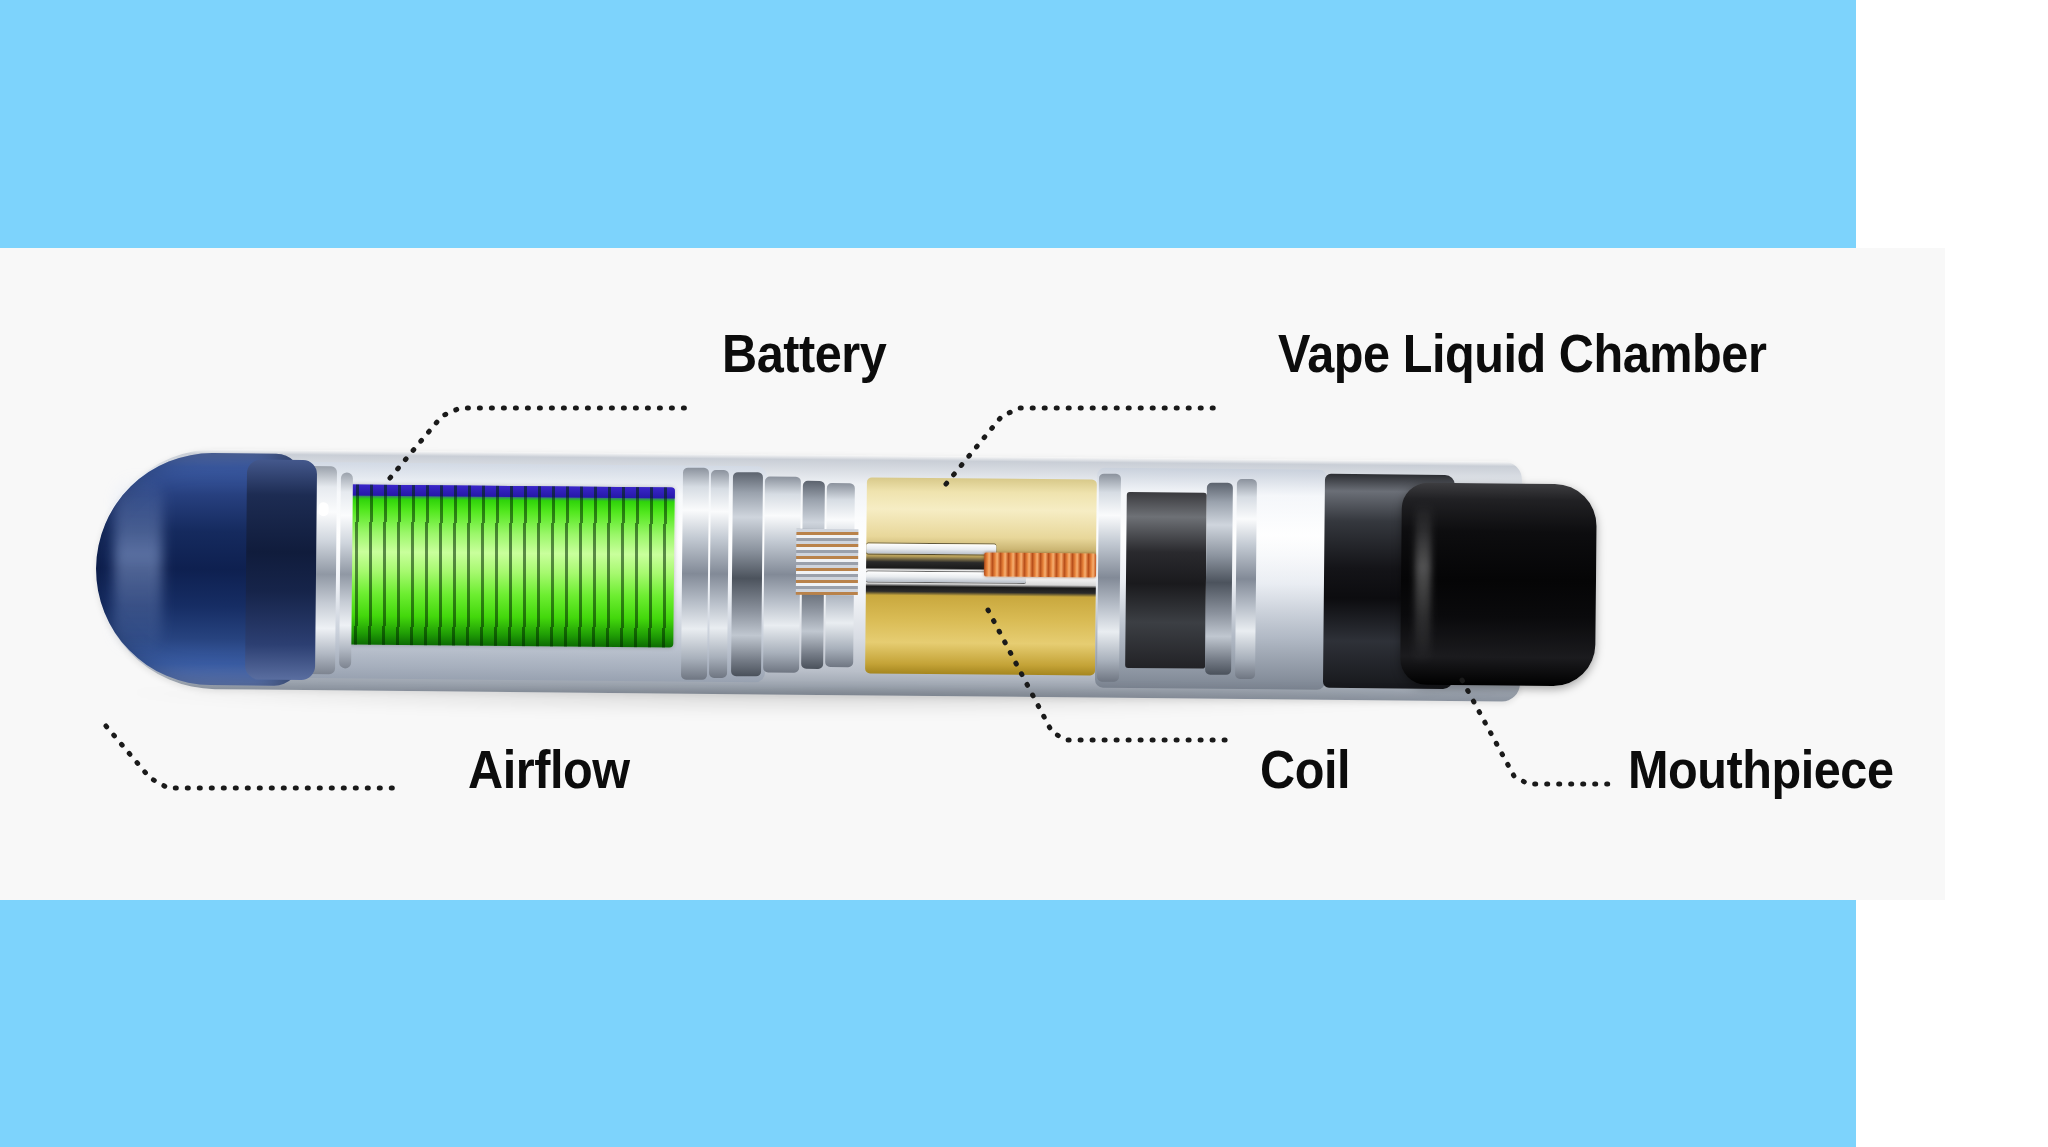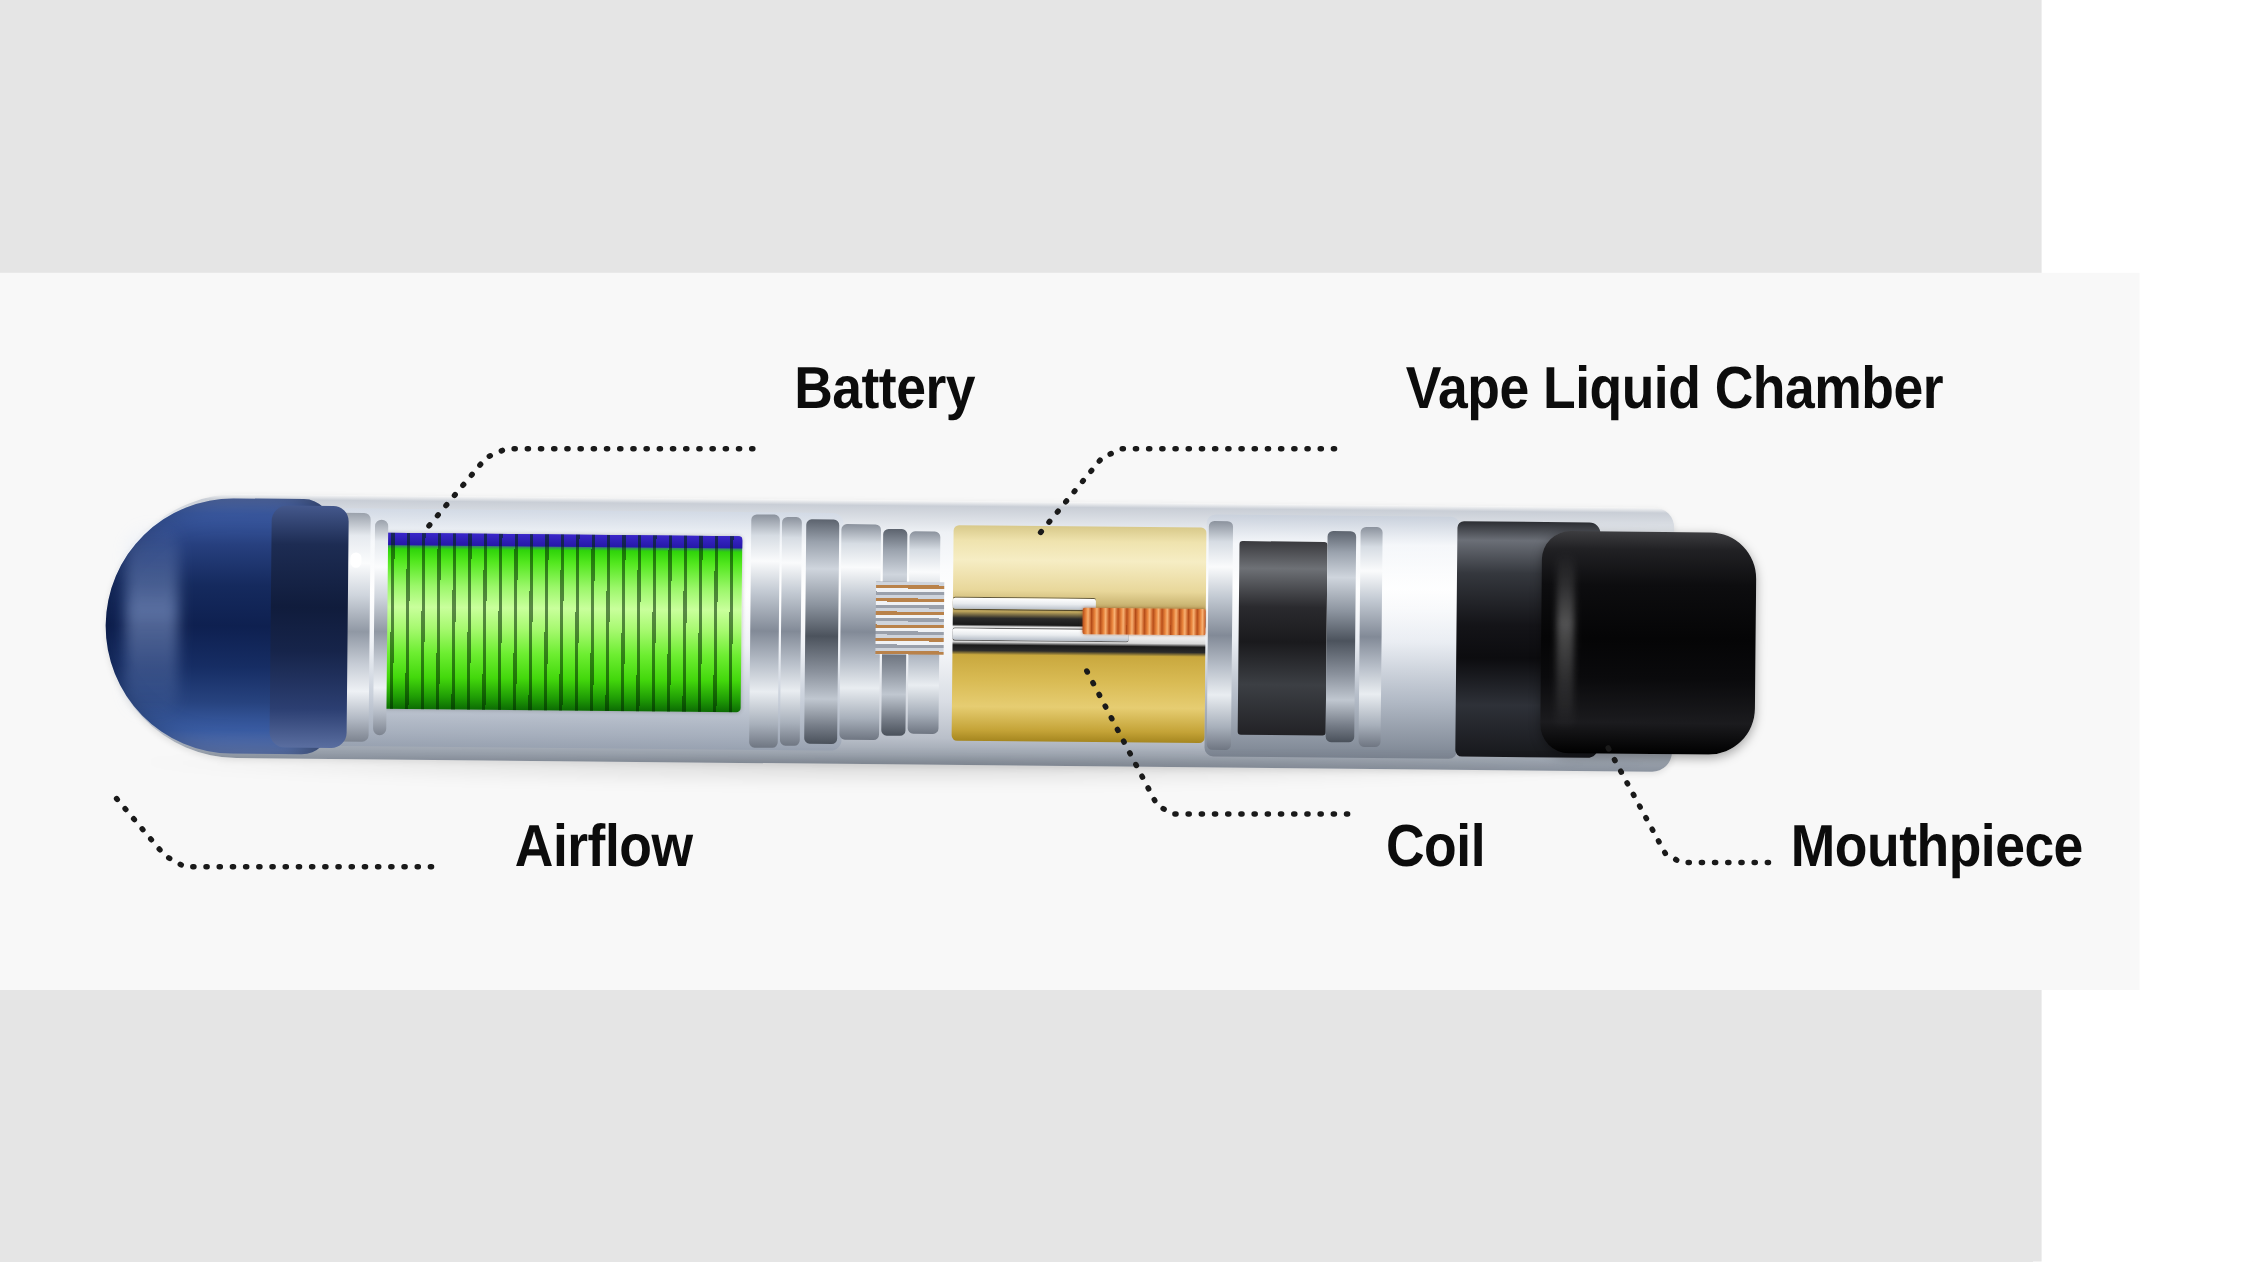--- a/index.html
+++ b/index.html
@@ -1,18 +1,18 @@
 <!DOCTYPE html>
 <html><head>
 <meta charset="utf-8">
 <style>
   html,body{margin:0;padding:0;background:#ffffff;}
   body{width:2048px;height:1147px;overflow:hidden;font-family:"Liberation Sans","DejaVu Sans",sans-serif;}
 
-  #stage{position:relative;width:1856px;height:1147px;background:#e5e5e5;}
+  #stage{position:relative;width:1856px;height:1147px;background:#7dd3fc;}
 
   
   #panel{
     position:absolute;left:0;top:248px;width:1945px;height:652px;
     background:#f8f8f8;
   }
 
   
   .lbl{
     position:absolute;

